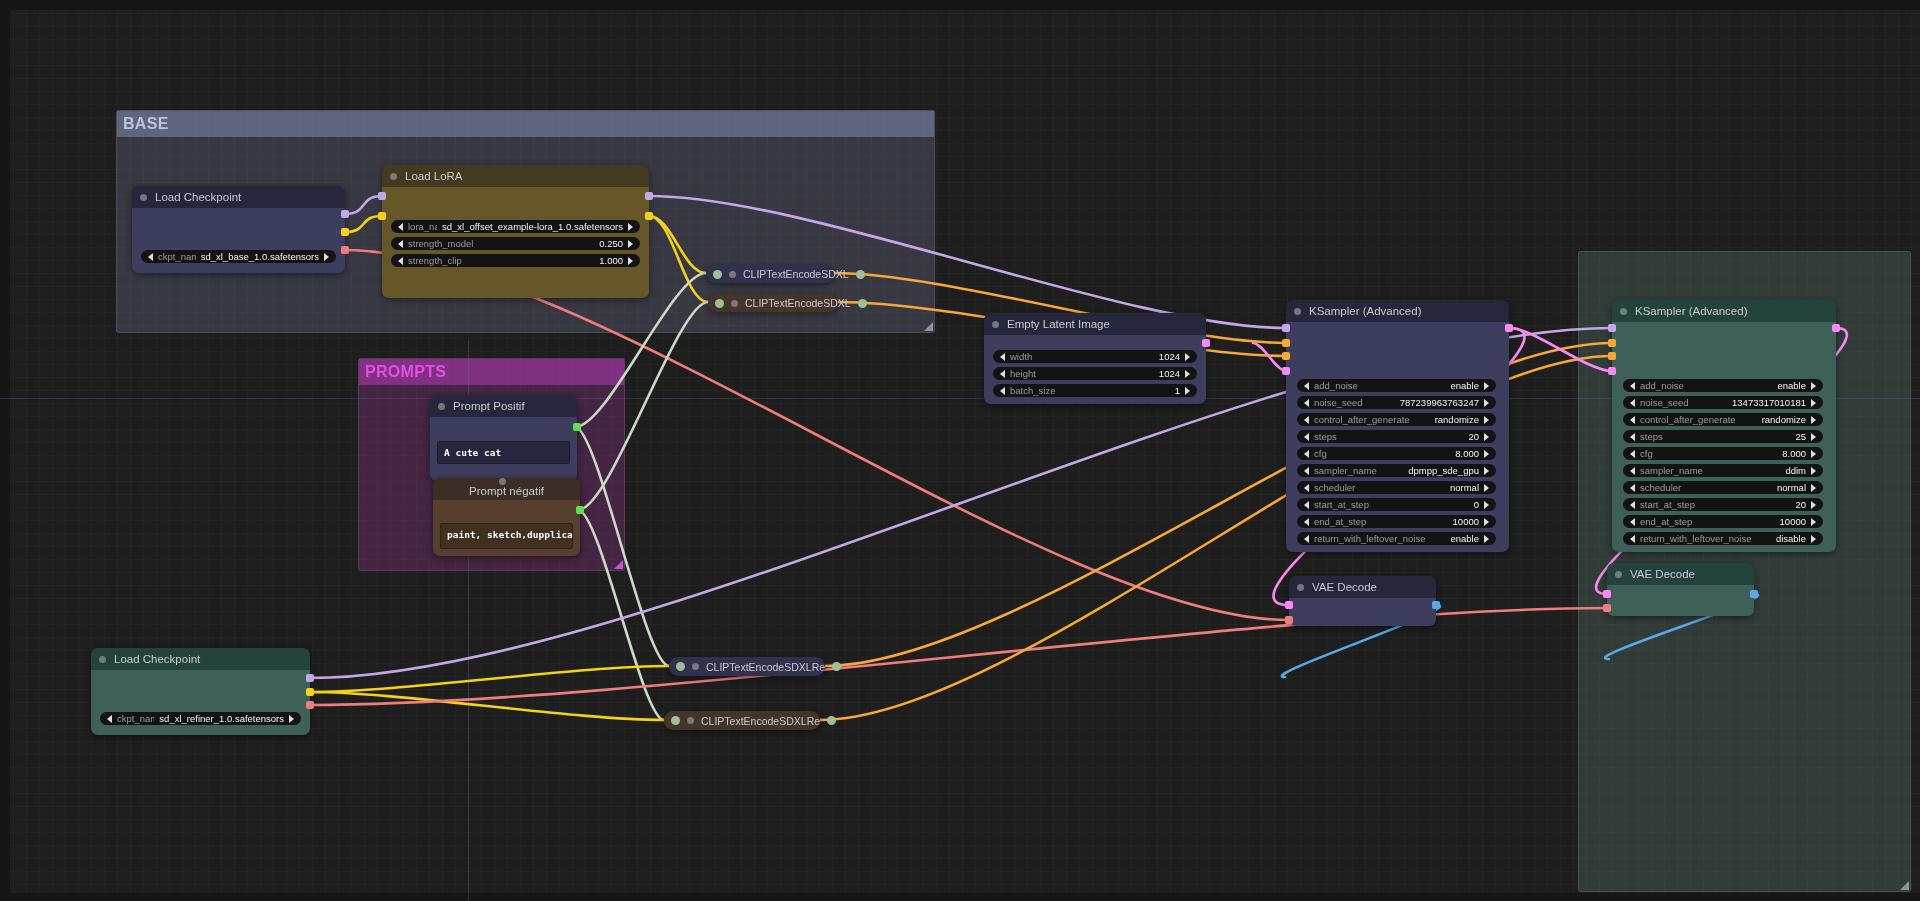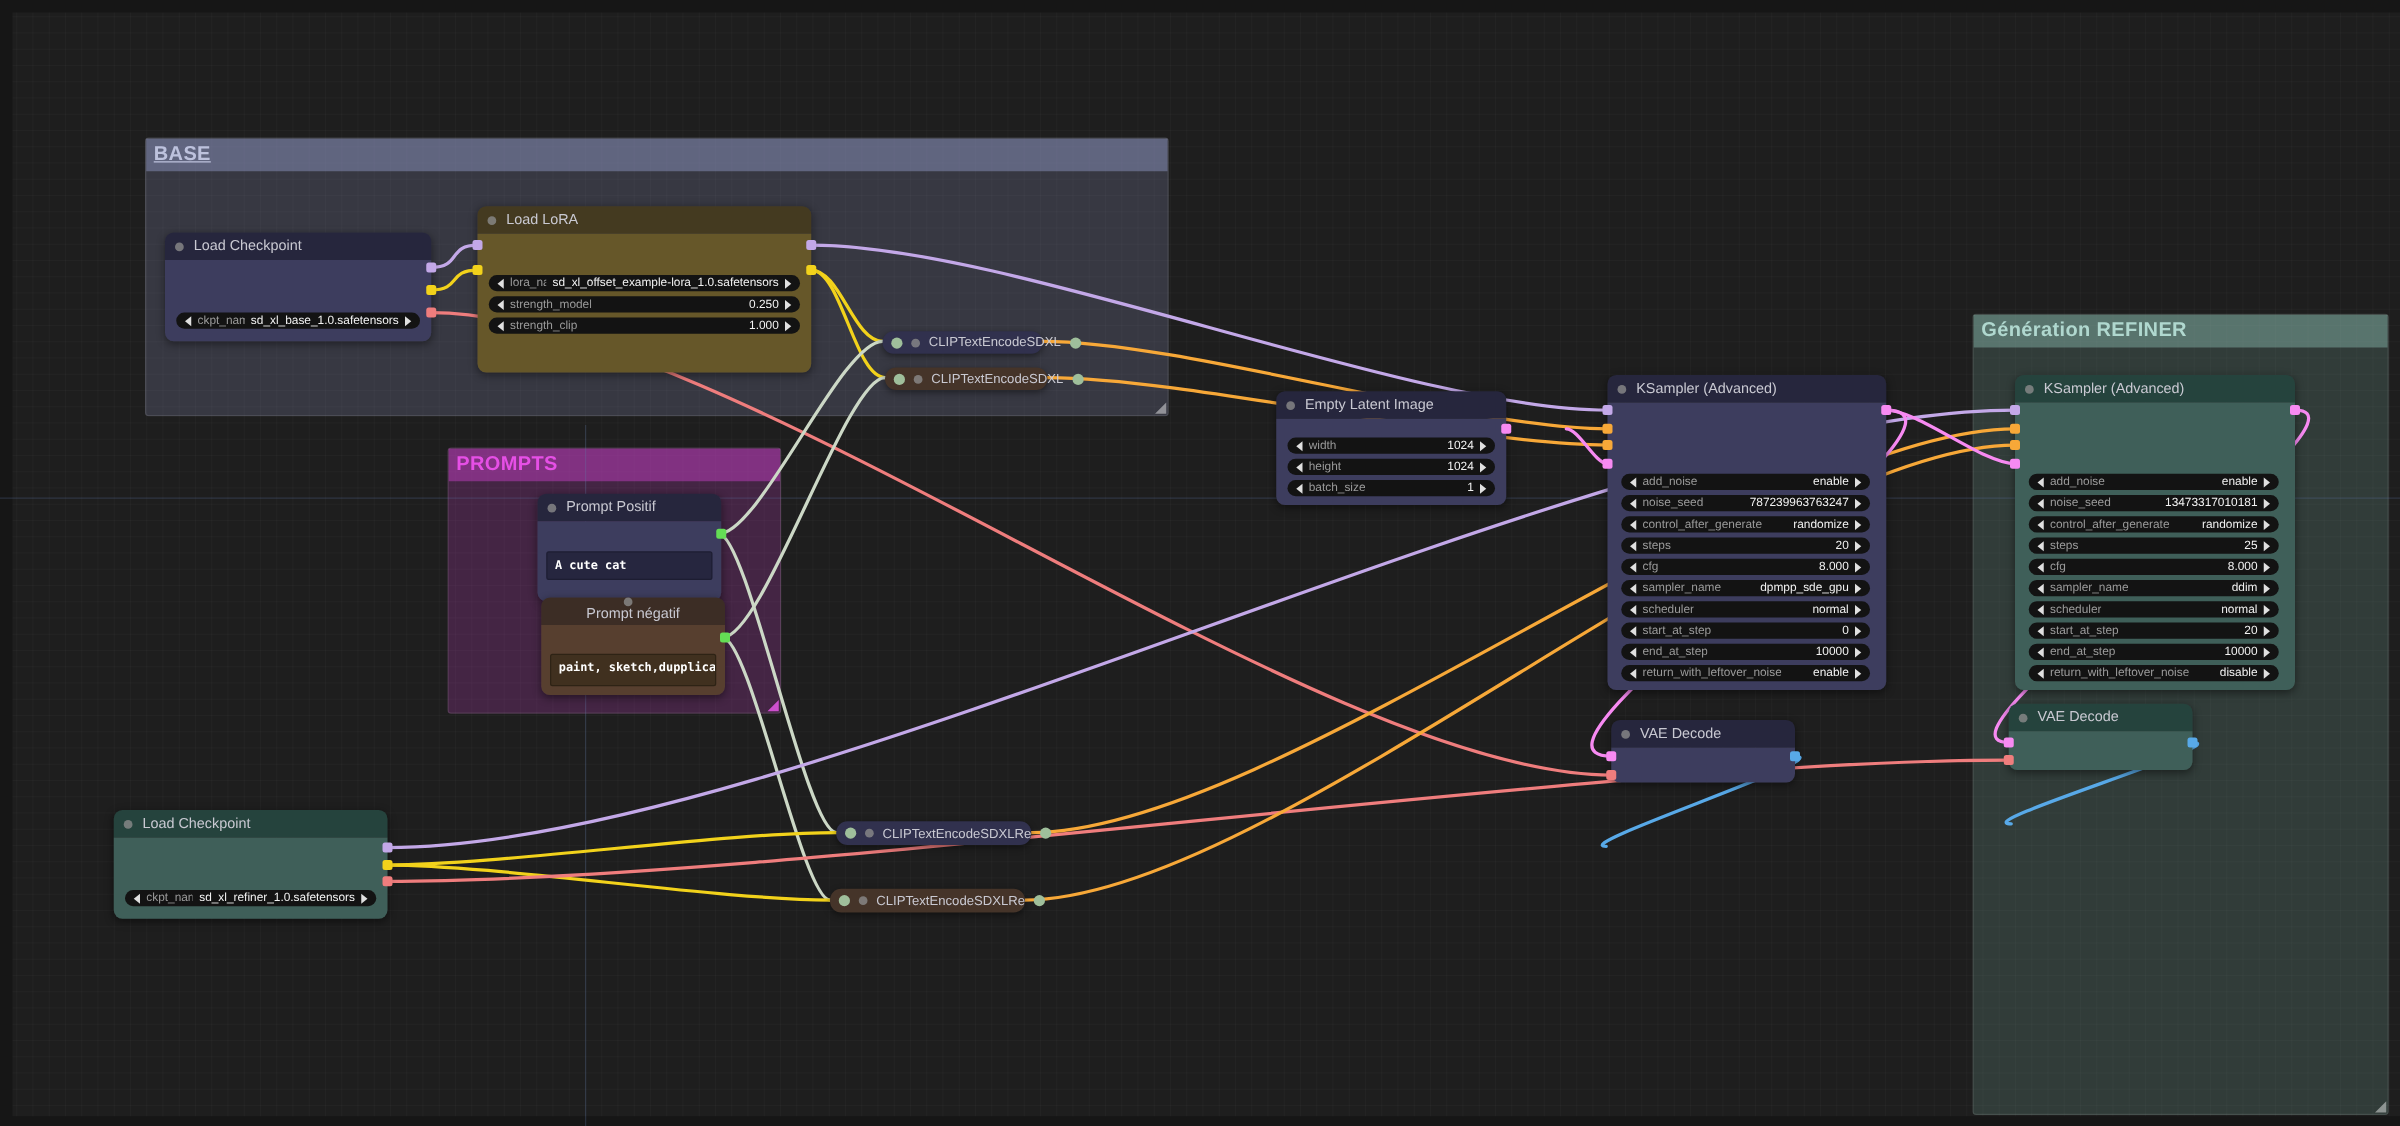--- a/index.html
+++ b/index.html
@@ -12,21 +12,21 @@
       linear-gradient(rgba(255,255,255,0.022) 1px, transparent 1px),
       linear-gradient(90deg, rgba(255,255,255,0.022) 1px, transparent 1px);
     background-size:13px 13px;
   }
   .edge-strip { position:absolute; background:#161616; z-index:0; }
   
   .group { position:absolute; z-index:1; border-radius:3px; border:1px solid rgba(255,255,255,0.10); }
   .group-title { position:absolute; left:0; top:0; right:0; height:26px; line-height:26px;
     font-size:16px; font-weight:bold; padding-left:6px; letter-spacing:0.3px; }
   .g-blue   { background:rgba(130,136,175,0.25); }
-  .g-blue   .group-title { background:rgba(132,138,178,0.55); color:#bdc2dd;text-decoration:underline; }
+  .g-blue   .group-title { background:rgba(132,138,178,0.55); color:#bdc2dd; }
   .g-magenta{ background:rgba(160,55,160,0.30); }
   .g-magenta .group-title { background:rgba(190,62,190,0.50); color:#e64fe6; }
   .g-teal   { background:rgba(118,170,156,0.22); }
   .g-teal   .group-title { background:rgba(138,184,173,0.45); color:#b0d8cf; }
   .resize-handle { position:absolute; right:1px; bottom:1px; width:0; height:0;
     border-left:9px solid transparent; border-bottom:9px solid rgba(255,255,255,0.45); }
   .g-magenta .resize-handle { border-bottom-color:rgba(240,90,240,0.8); }
   
   .axis { position:absolute; z-index:2; background:rgba(95,120,165,0.28); }
   
@@ -86,21 +86,20 @@
 
   <div class="group g-blue" style="left:116px;top:110px;width:819px;height:223px">
     <div class="group-title">BASE</div>
     <div class="resize-handle"></div>
   </div>
   <div class="group g-magenta" style="left:358px;top:358px;width:267px;height:213px">
     <div class="group-title">PROMPTS</div>
     <div class="resize-handle"></div>
   </div>
   <div class="group g-teal" style="left:1578px;top:251px;width:333px;height:641px">
-    <div class="group-title">Génération REFINER</div>
     <div class="resize-handle"></div>
   </div>
 
   <div class="axis" style="left:0;top:398px;width:1920px;height:1px"></div>
   <div class="axis" style="left:468px;top:340px;width:1px;height:561px"></div>
 
   <svg id="wires" width="1920" height="901">
     <path class="wire-model" d="M345,214 C369,214 358,196 382,196"></path>
     <path class="wire-clip" d="M345,232 C369,232 358,216 382,216"></path>
     <path class="wire-vae" d="M345,250 C582,250 1052,620 1289,620"></path>
@@ -238,21 +237,21 @@
     <span class="cdot" style="margin-left:auto"></span>
   </div>
 
   <div class="cnode c-brown" style="left:664px;top:711px;width:156px;height:19px">
     <span class="cdot"></span>
     <span class="hdot" style="margin-right:0"></span>
     <span style="font-size:10.5px">CLIPTextEncodeSDXLRe</span>
     <span class="cdot" style="margin-left:auto"></span>
   </div>
 
-  <div class="node n-navy" style="left:1021px;top:313px;width:184px;height:91px">
+  <div class="node n-navy" style="left:984px;top:313px;width:222px;height:91px">
     <div class="node-header">
       <span class="hdot"></span>
       <span>Empty Latent Image</span>
     </div>
     <div class="node-body"></div>
     <span class="slot" style="right:-4px;top:26px;background:var(--c-latent)"></span>
     <div class="widgets" style="top:37px">
         <div class="widget">
           <span class="arr arr-left"></span>
           <span class="wlabel">width</span>

